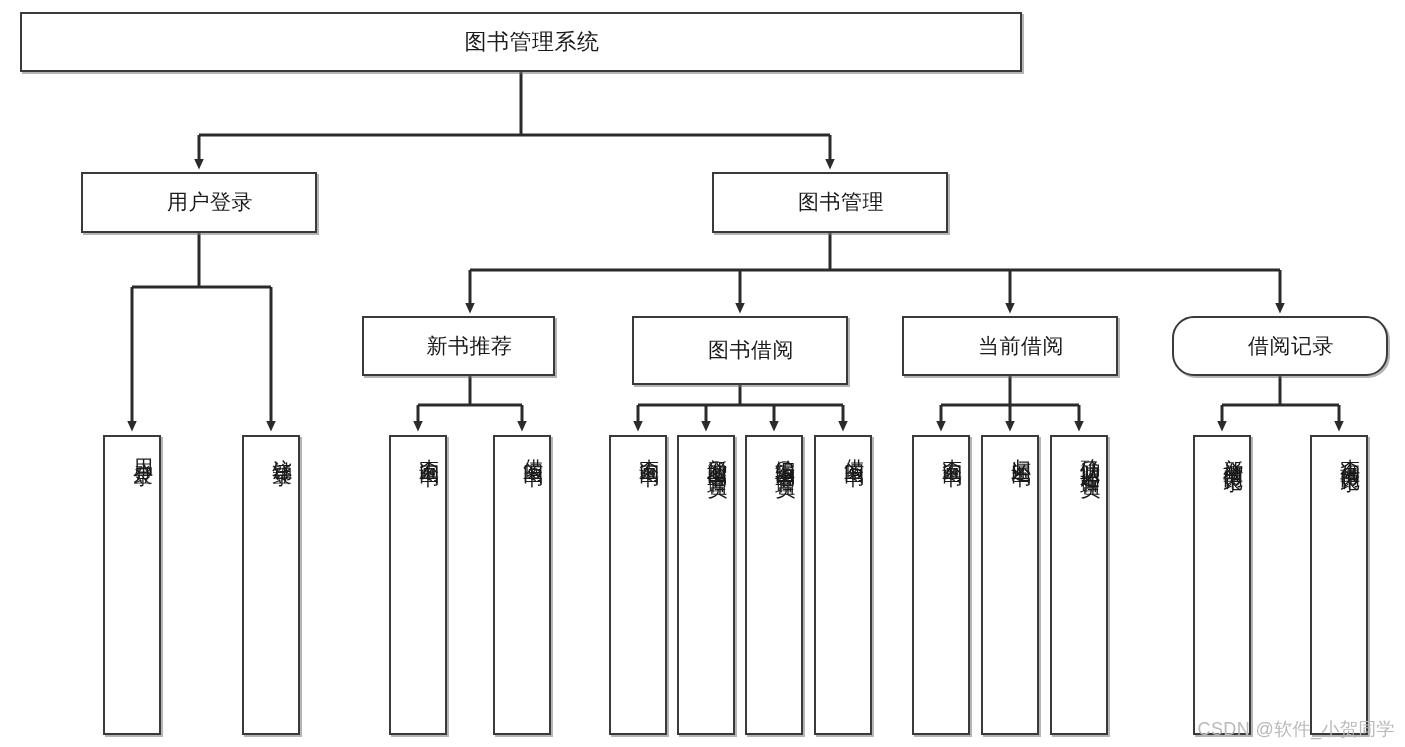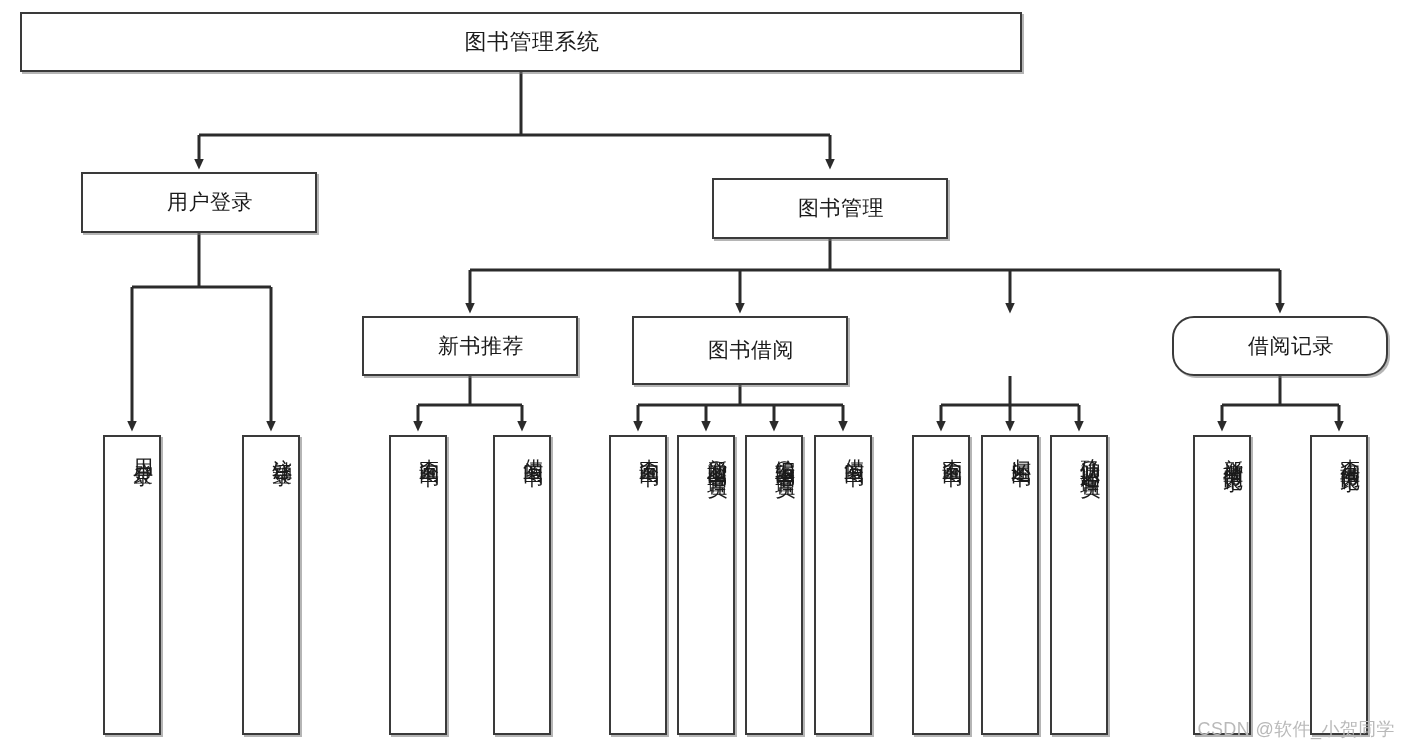--- a/index.html
+++ b/index.html
@@ -135,32 +135,35 @@
   </svg>
 
   <div class="node h root" style="left:20px; top:12px; width:1002px; height:60px;">
     <span class="label">图书管理系统</span>
   </div>
 
   <div class="node h" style="left:81px; top:172px; width:236px; height:61px;">
     <span class="label">用户登录</span>
   </div>
 
-  <div class="node h" style="left:712px; top:172px; width:236px; height:61px;margin-top:6px;">
+  <div class="node h" style="left:712px; top:172px; width:236px; height:61px;">
     <span class="label">图书管理</span>
   </div>
 
-  <div class="node h" style="left:362px; top:316px; width:216px; height:60px;">
+  <div class="node h" style="left:362px; top:316px; width:193px; height:60px;">
     <span class="label">新书推荐</span>
   </div>
 
   <div class="node h" style="left:632px; top:316px; width:216px; height:69px;">
     <span class="label">图书借阅</span>
   </div>
 
+  <div class="node h" style="left:902px; top:316px; width:216px; height:60px;">
+    <span class="label">当前借阅</span>
+  </div>
 
   <div class="node h" style="left:1172px; top:316px; width:216px; height:60px;border-radius:22px;">
     <span class="label">借阅记录</span>
   </div>
 
   <div class="node v" style="left:103px; top:435px; width:58px; height:300px;">
     <span class="label">用户登录</span>
   </div>
 
   <div class="node v" style="left:242px; top:435px; width:58px; height:300px;">

